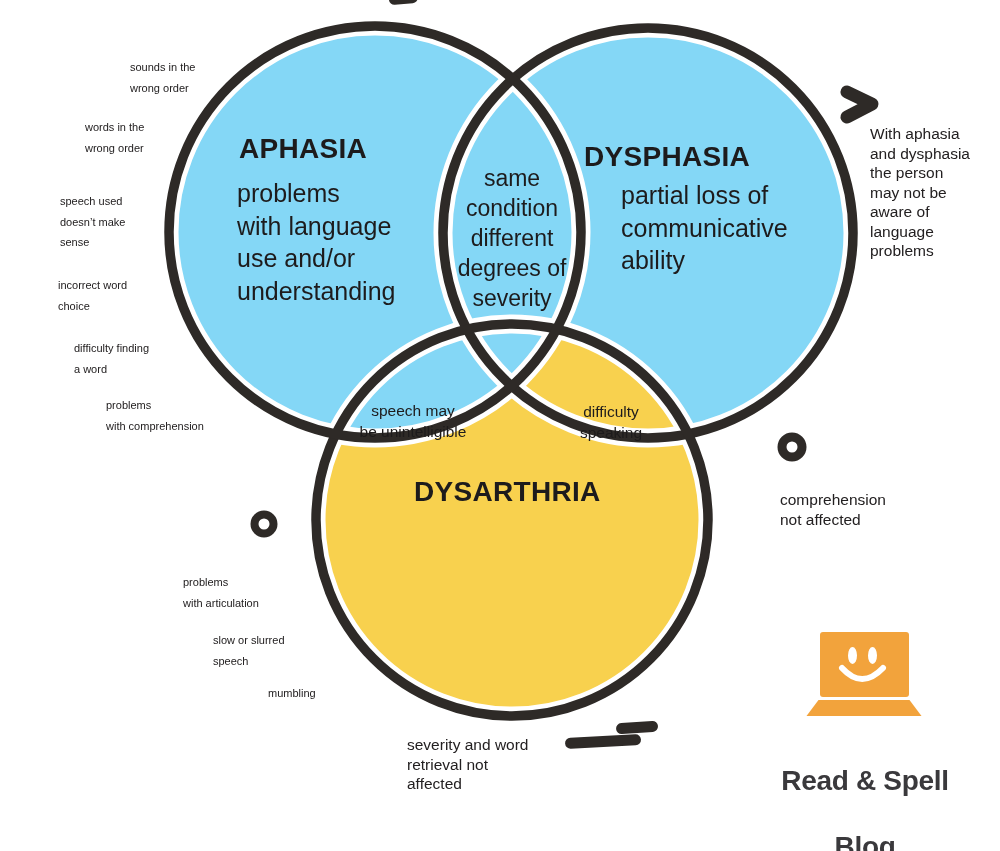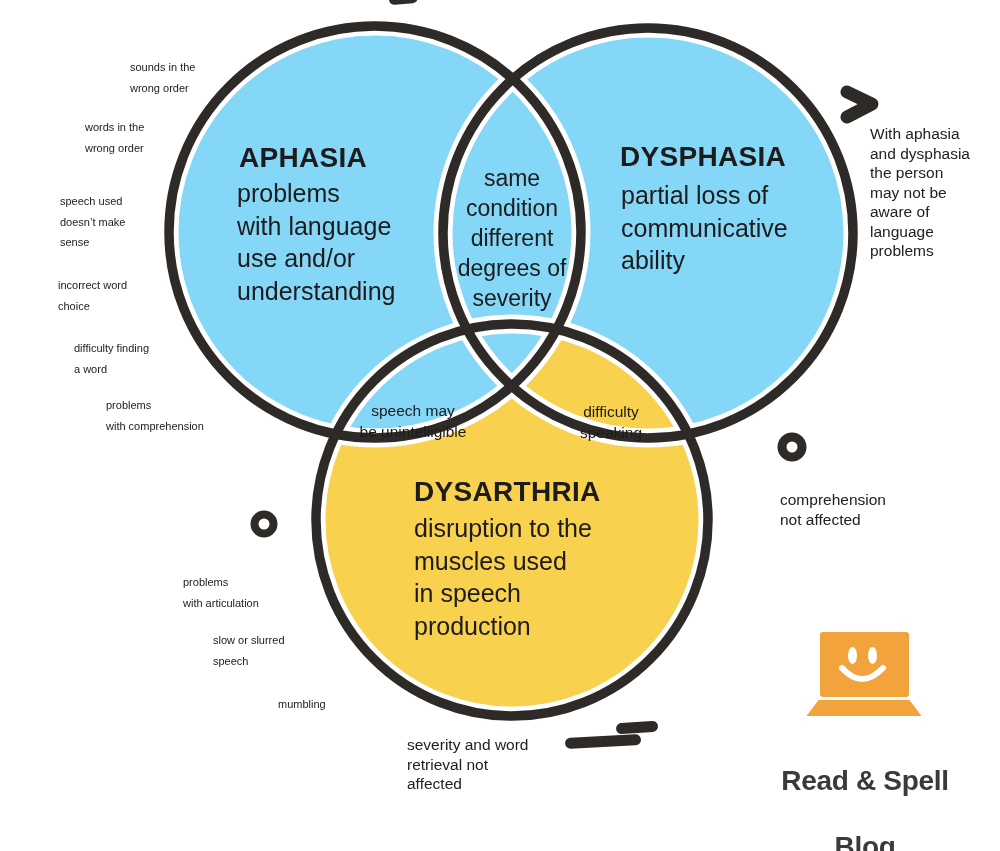--- a/index.html
+++ b/index.html
@@ -48,36 +48,32 @@
 
     <g>
       <rect x="820" y="632" width="89" height="65" rx="3" fill="#f2a33c"></rect>
       <ellipse cx="852.5" cy="655.5" rx="4.5" ry="8.5" fill="#ffffff"></ellipse>
       <ellipse cx="872.5" cy="655.5" rx="4.5" ry="8.5" fill="#ffffff"></ellipse>
       <path d="M842 668 Q862 690 883 668" fill="none" stroke="#ffffff" stroke-width="6" stroke-linecap="round"></path>
       <path d="M818.5 700 L909.5 700 L921.5 716 L806.5 716 Z" fill="#f2a33c"></path>
     </g>
   </svg>
 
-  <div class="abs circle-title" style="left:239px; top:142px;">APHASIA</div>
+  <div class="abs circle-title" style="left:239px; top:133px;">APHASIA</div>
   <div class="abs circle-desc" style="left:237px; top:177px;">problems
 with language
 use and/or
 understanding</div>
 
-  <div class="abs circle-title" style="left:620px; top:141px;">DYSPHASIA</div>
+  <div class="abs circle-title" style="left:584px; top:141px;">DYSPHASIA</div>
   <div class="abs circle-desc" style="left:621px; top:179px;">partial loss of
 communicative
 ability</div>
 
   <div class="abs circle-title" style="left:414px; top:476px;">DYSARTHRIA</div>
-  <div class="abs circle-desc" style="left:414px; top:512px;">disruption to the
-muscles used
-in speech
-production</div>
 
   <div class="abs center-text" style="left:427px; top:163px; width:170px;">same
 condition
 different
 degrees of
 severity</div>
   <div class="abs overlap-label" style="left:340px; top:368px; width:146px;">speech may
 be unintelligible</div>
   <div class="abs overlap-label" style="left:565px; top:369px; width:92px;">difficulty
 speaking</div>
@@ -92,21 +88,21 @@
   <div class="abs side-label" style="left:58px; top:275px;">incorrect word
 choice</div>
   <div class="abs side-label" style="left:74px; top:338px;">difficulty finding
 a word</div>
   <div class="abs side-label" style="left:106px; top:395px;">problems
 with comprehension</div>
   <div class="abs side-label" style="left:183px; top:572px;">problems
 with articulation</div>
   <div class="abs side-label" style="left:213px; top:630px;">slow or slurred
 speech</div>
-  <div class="abs side-label" style="left:278px; top:683px;margin-top:11px;">mumbling</div>
+  <div class="abs side-label" style="left:268px; top:683px;">mumbling</div>
 
   <div class="abs note" style="left:870px; top:124px; width:125px;">With aphasia
 and dysphasia
 the person
 may not be
 aware of
 language
 problems</div>
   <div class="abs note" style="left:750px; top:490px;margin-left:30px;">comprehension
 not affected</div>

